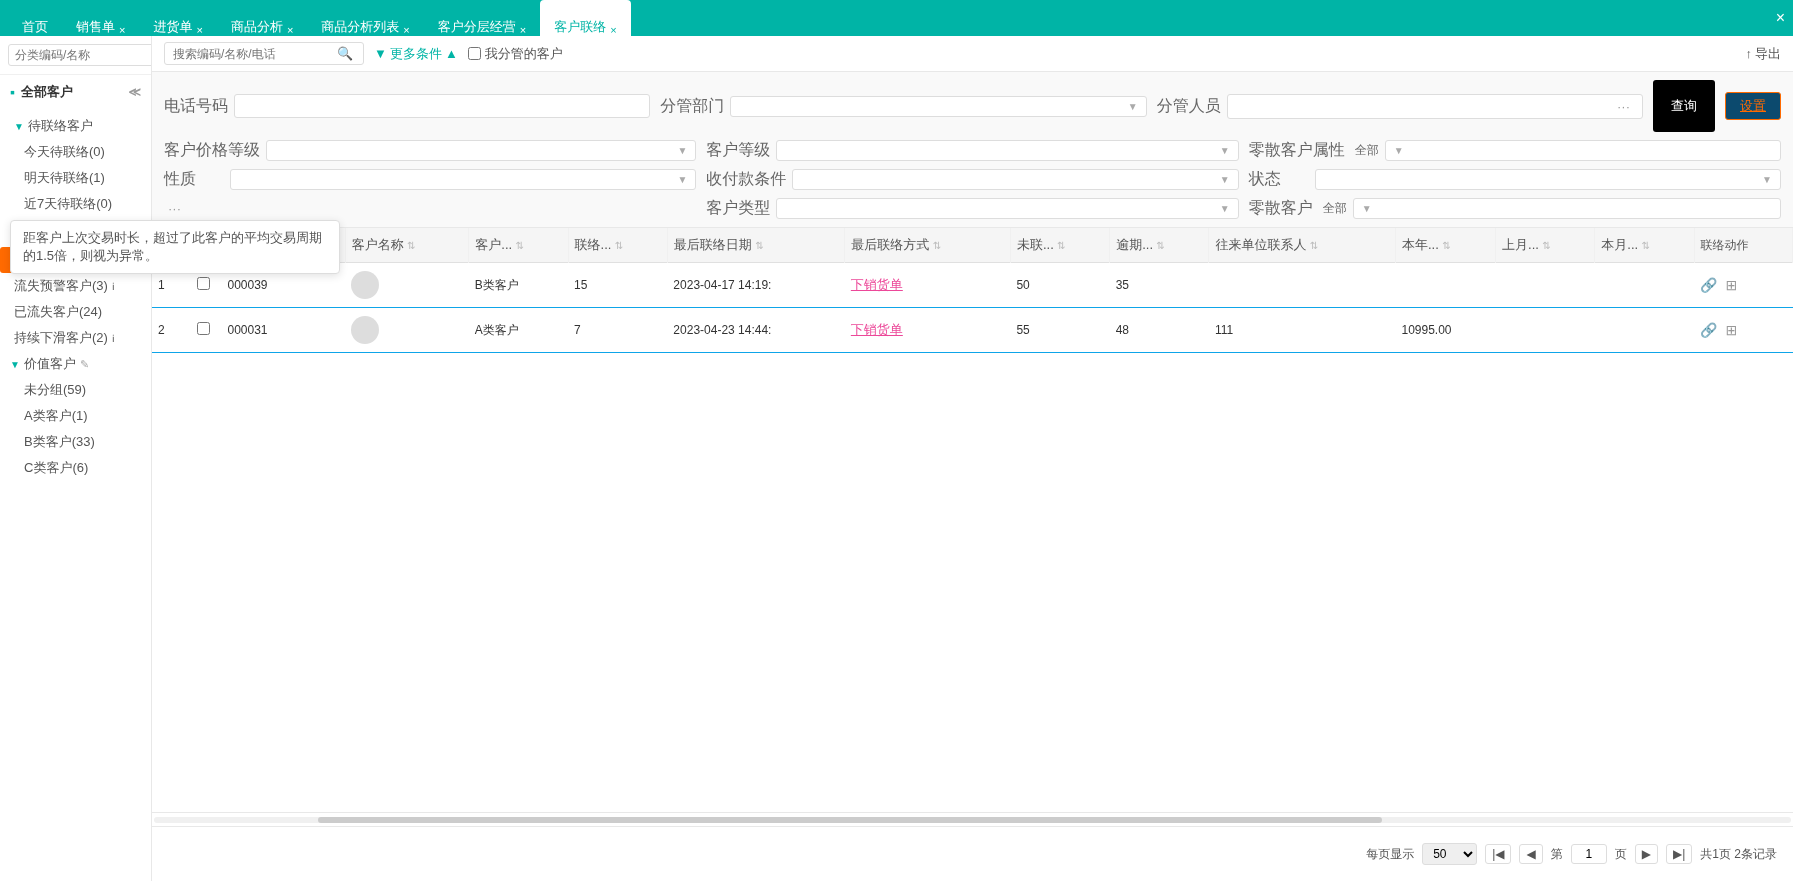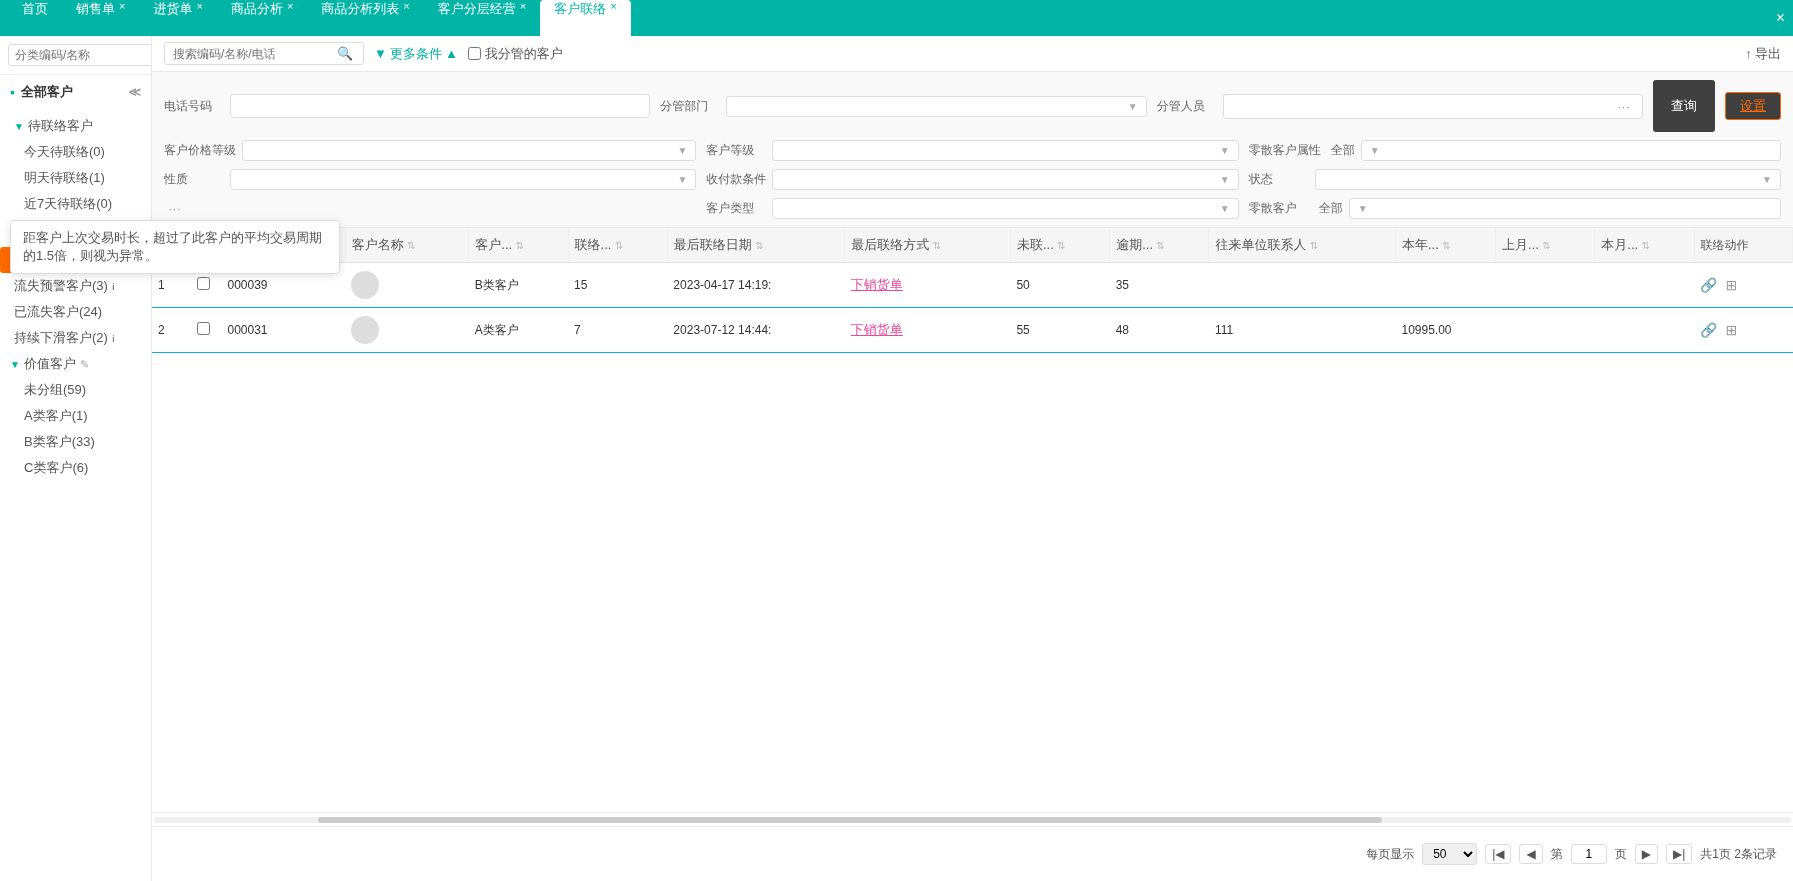--- a/index.html
+++ b/index.html
@@ -12,21 +12,21 @@
       display: flex;
       align-items: center;
       padding: 0 8px;
       color: #fff;
       position: relative;
     }
     .top-nav .nav-item {
       padding: 0 14px;
       height: 36px;
       display: flex;
-      align-items: flex-start;
+      align-items: flex-end;
       cursor: pointer;
       color: #fff;
       white-space: nowrap;
       gap: 4px;
     }
     .top-nav .nav-item.active {
       background: #fff;
       color: #00b4a6;
       border-radius: 4px 4px 0 0;
     }
@@ -198,21 +198,21 @@
     }
     .filter-field {
       display: flex;
       align-items: center;
       gap: 6px;
       flex: 1;
     }
     .filter-field label {
       color: #666;
       white-space: nowrap;
-      font-size: 12px;
+      font-size: 16px;
       min-width: 60px;
     }
     .filter-select {
       flex: 1;
       border: 1px solid #ddd;
       border-radius: 3px;
       padding: 4px 8px;
       background: #fff;
       font-size: 12px;
       color: #555;
@@ -227,31 +227,31 @@
     .filter-input {
       flex: 1;
       border: 1px solid #ddd;
       border-radius: 3px;
       padding: 4px 8px;
       background: #fff;
       font-size: 12px;
       min-width: 140px;
     }
     .query-btn {
-      background: #404040;
+      background: #000000;
       color: #fff;
       border: none;
       border-radius: 3px;
       padding: 17px 18px;
       cursor: pointer;
       font-size: 13px;
       text-align: center;
     }
     .settings-btn {
-      background: #404040;
+      background: #0c4a6e;
       color: #ff6a00;
       border: 1px solid #ff6a00;
       border-radius: 3px;
       padding: 4px 14px;
       cursor: pointer;
       font-size: 13px;
       text-decoration: underline;
     }
     .dots-btn {
       color: #999;
@@ -680,21 +680,21 @@
       <td>2</td>
       <td class="checkbox-cell">
         <input type="checkbox" style="">
       </td>
       <td>000031</td>
       <td>
         <span class="avatar-blur"></span>
       </td>
       <td>A类客户</td>
       <td>7</td>
-      <td>2023-07-12 14:44:</td>
+      <td>2023-04-23 14:44:</td>
       <td>
         <span class="link-text">下销货单</span>
       </td>
       <td>55</td>
       <td>48</td>
       <td>111</td>
       <td>10995.00</td>
       <td></td>
       <td></td>
       <td>

